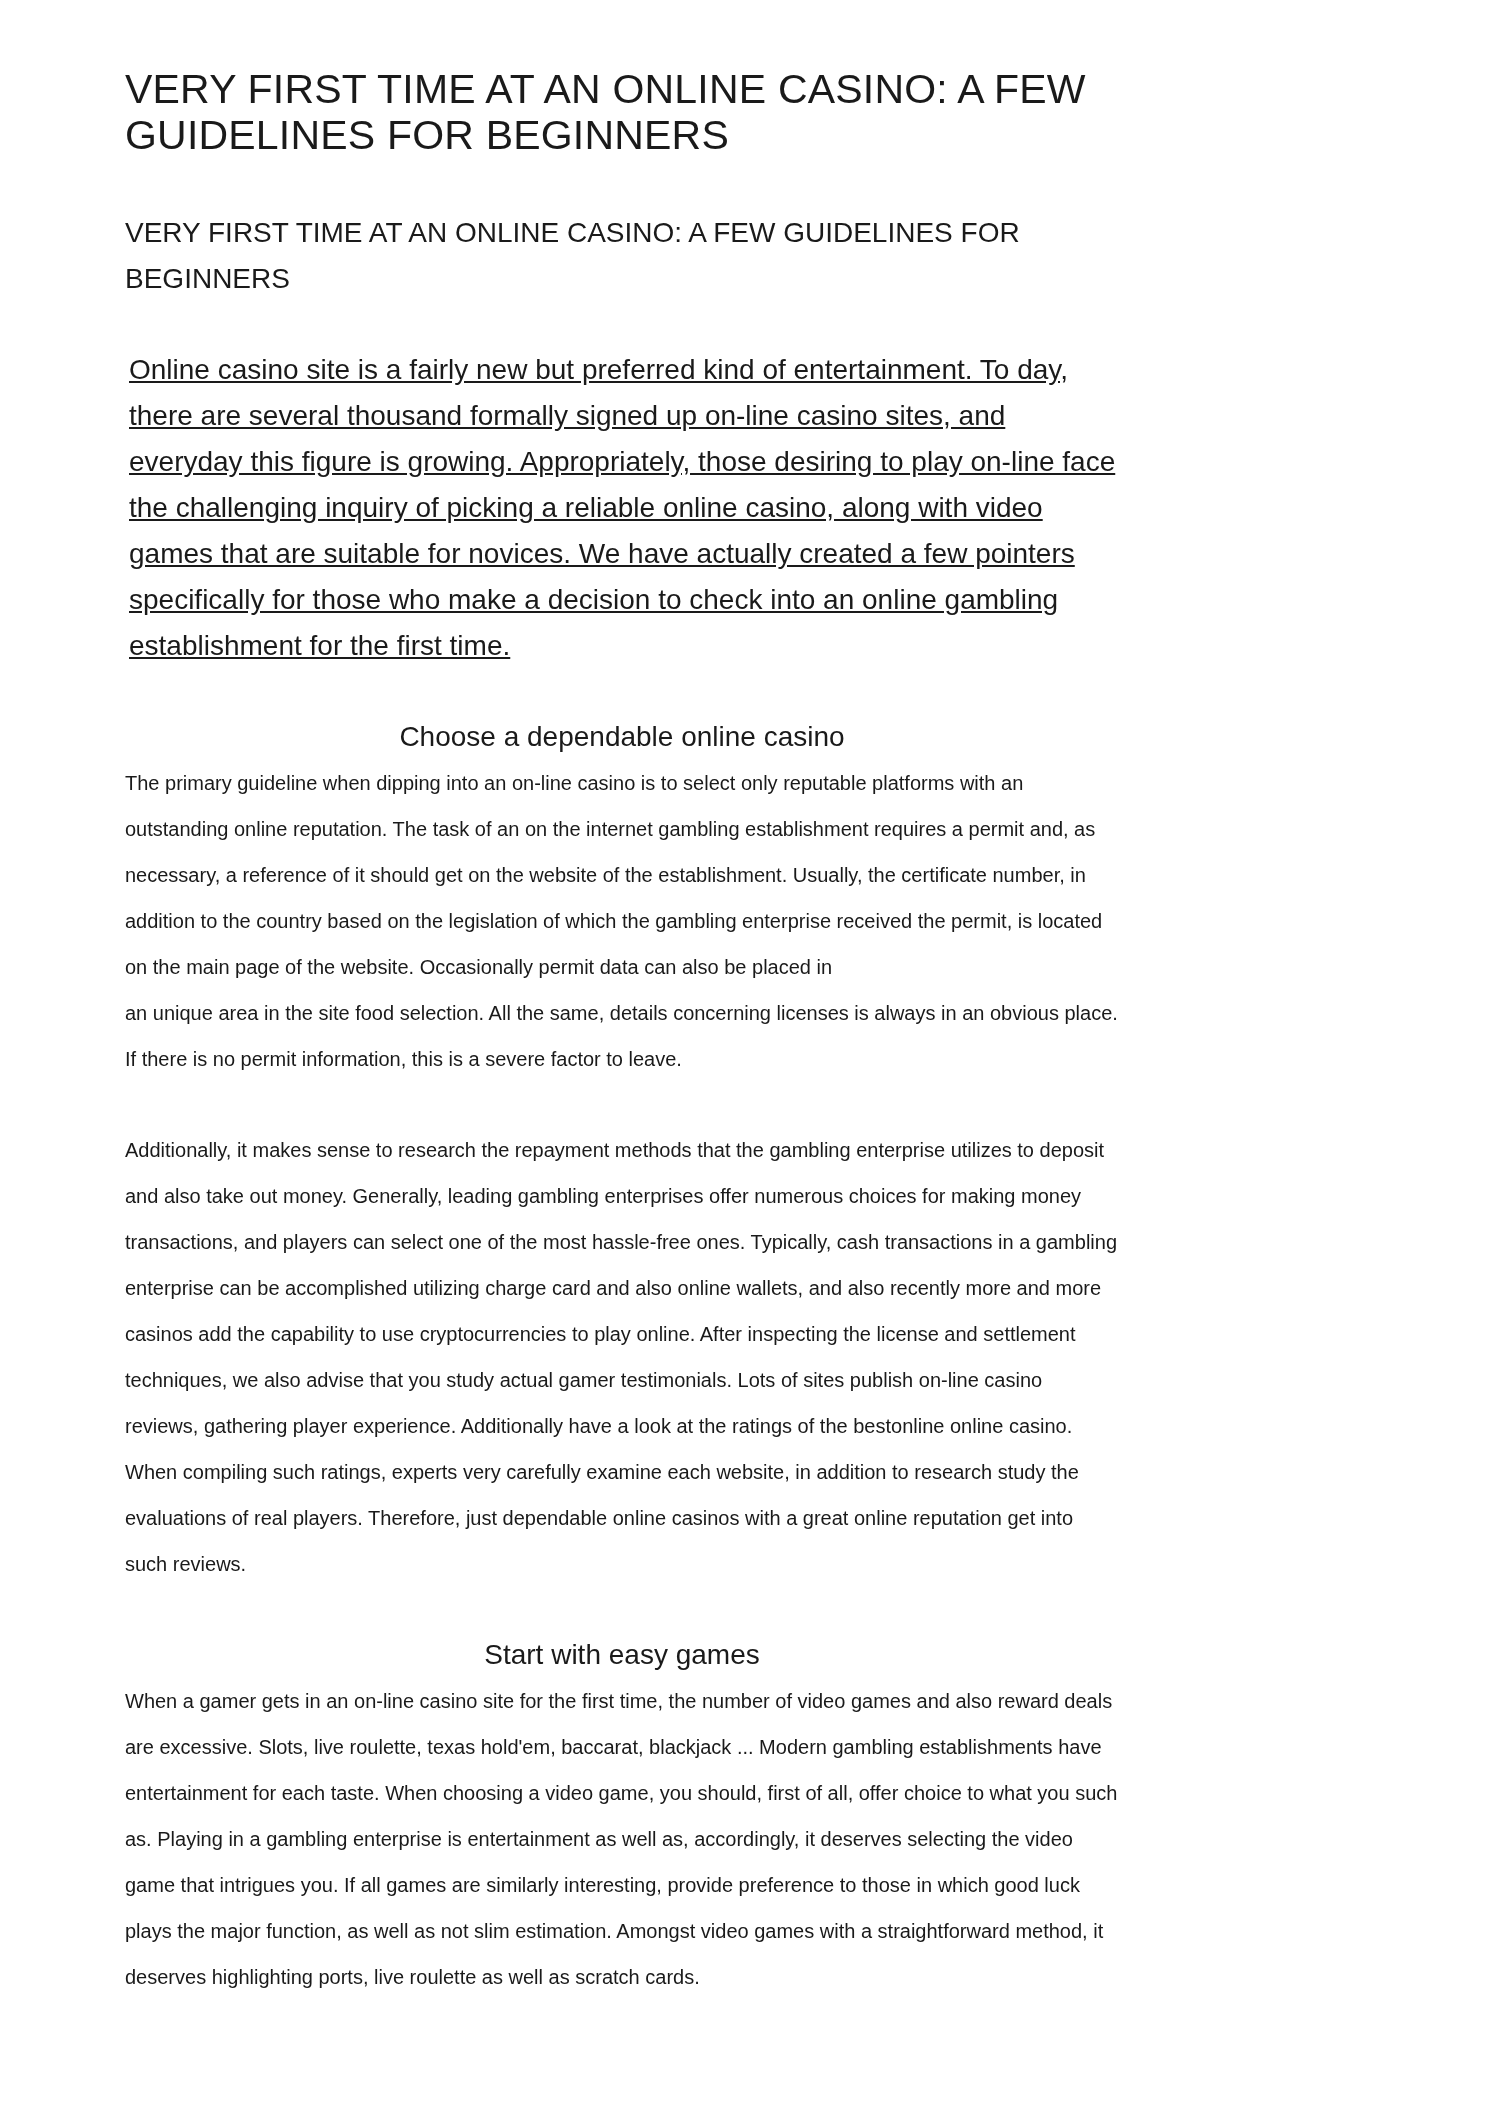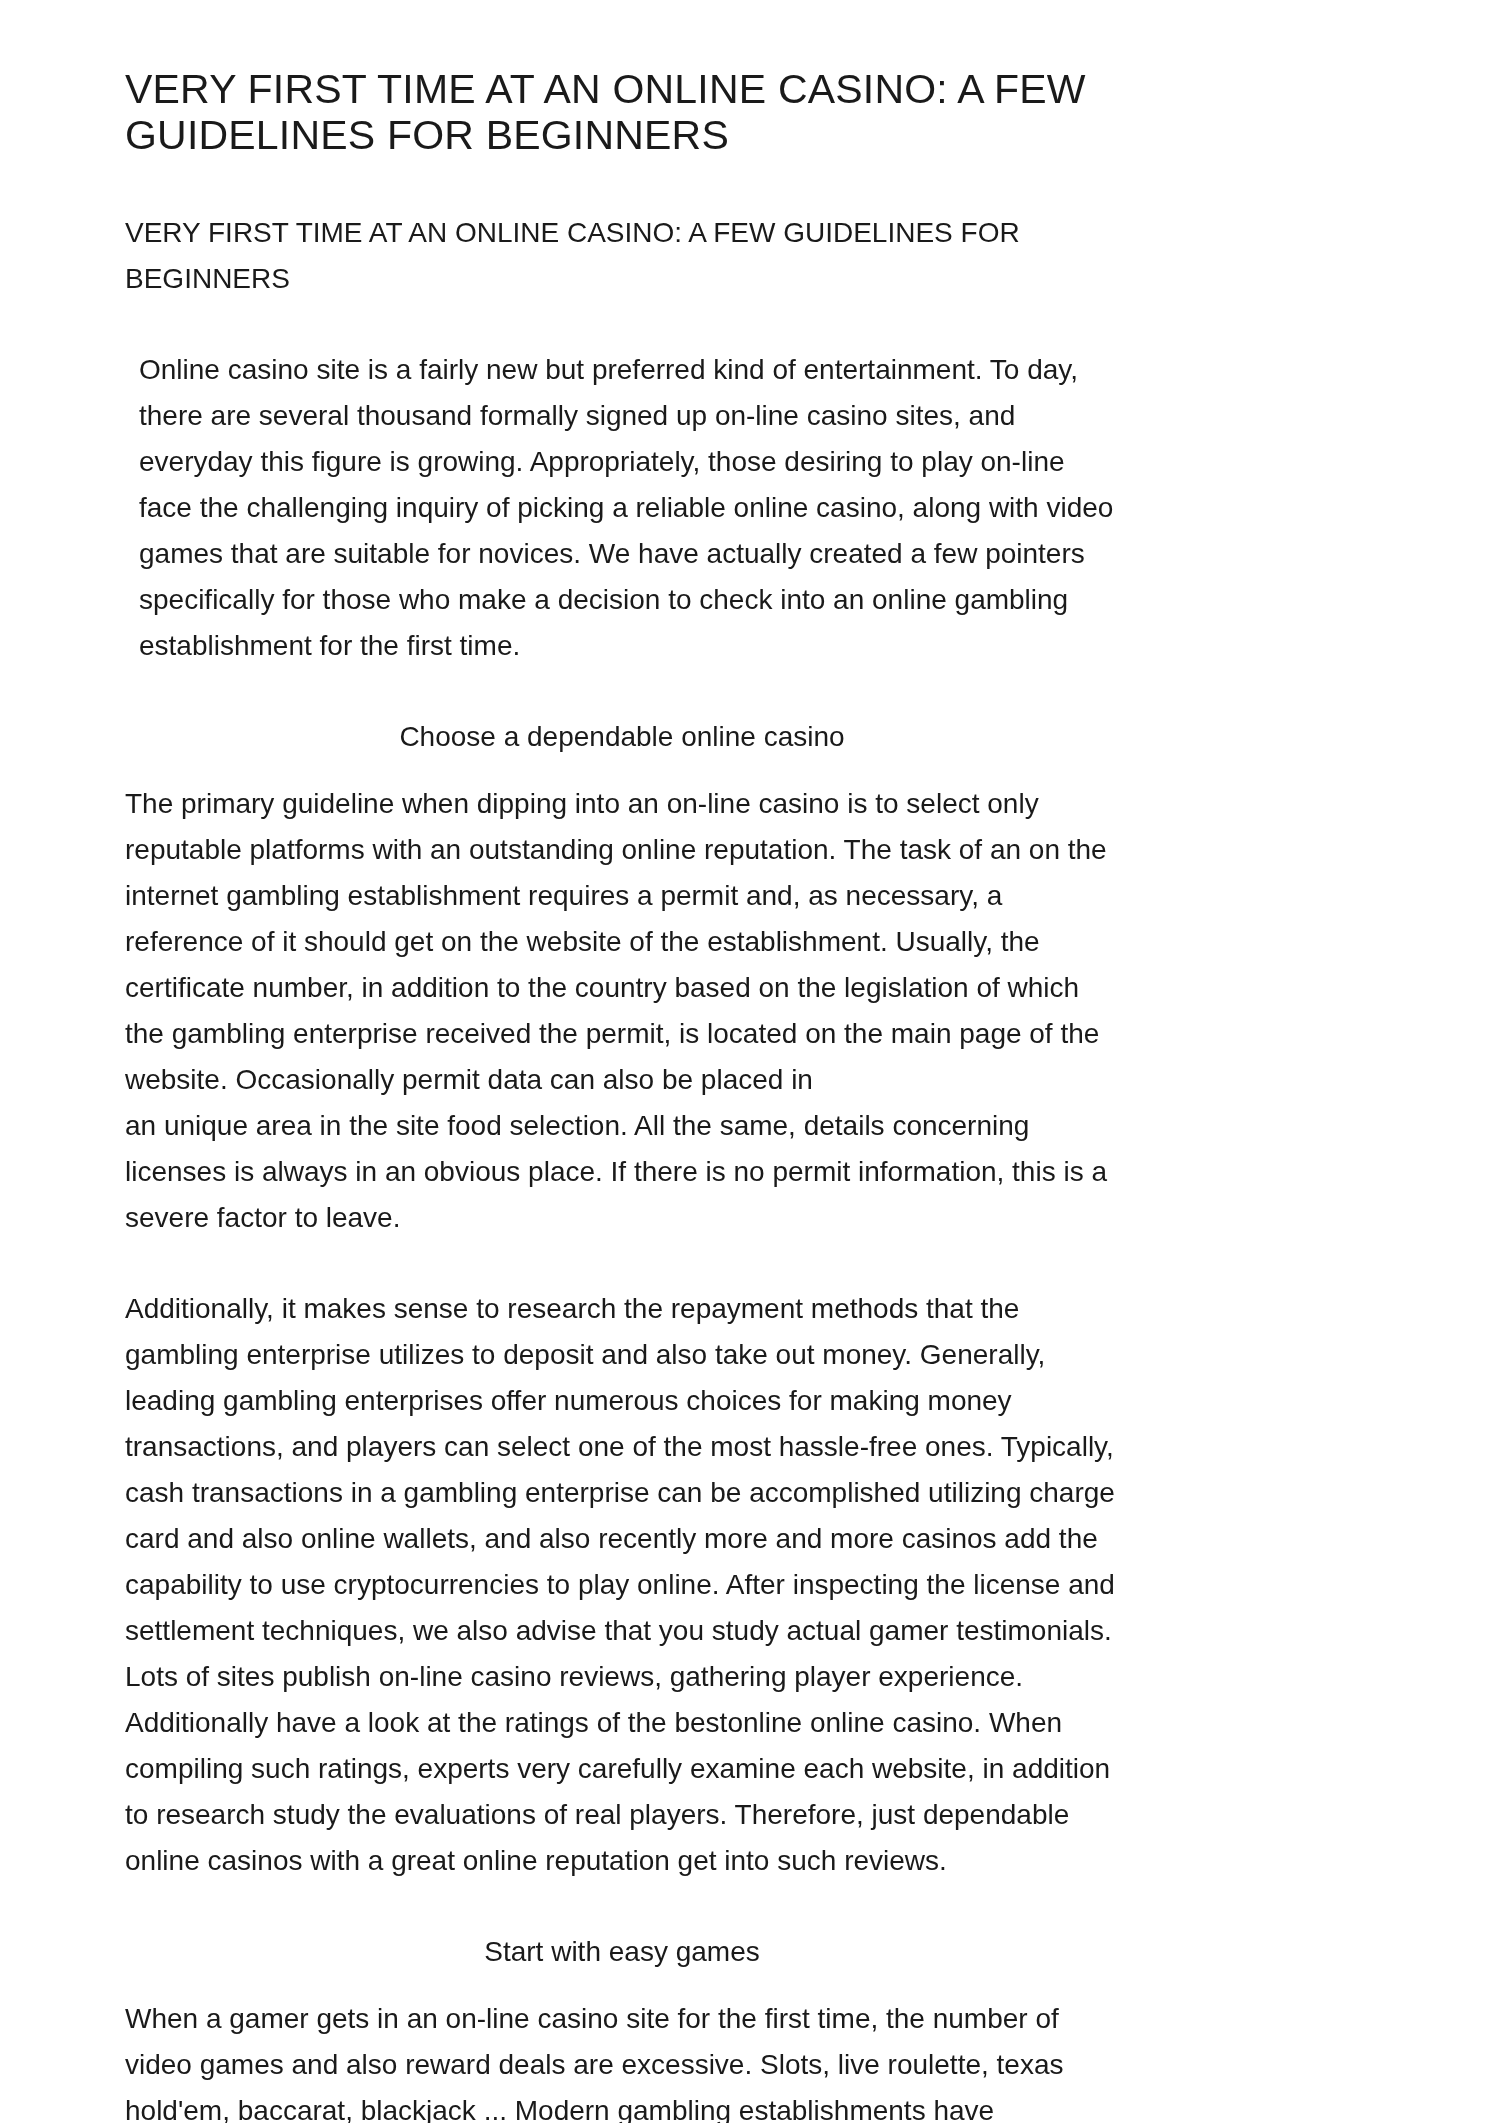--- a/index.html
+++ b/index.html
@@ -32,39 +32,39 @@
     line-height: 46px;
     font-weight: 400;
     margin: 0 0 45px 0;
   }
 
   .para {
     font-size: 28px;
     line-height: 46px;
     font-weight: 400;
     white-space: pre-line;
-    margin: 0 0 45px 14px;
+    margin: 0 0 45px 4px;
+    text-decoration: underline;
   }
 
   .section { margin: 0 0 45px 0; }
   .section:last-child { margin-bottom: 0; }
 
   .section-heading {
     font-size: 28px;
     line-height: 46px;
     font-weight: 400;
     text-align: center;
   }
 
   .section-body {
-    font-size: 28px;
+    font-size: 20px;
     line-height: 46px;
     font-weight: 400;
     white-space: pre-line;
-    margin-top: 21px;
   }
 </style>
 </head>
 <body>
 
 <div class="page">
 
   <h1 class="doc-title">VERY FIRST TIME AT AN ONLINE CASINO: A FEW GUIDELINES FOR BEGINNERS</h1>
 
   <div class="doc-subtitle">VERY FIRST TIME AT AN ONLINE CASINO: A FEW GUIDELINES FOR BEGINNERS</div>

